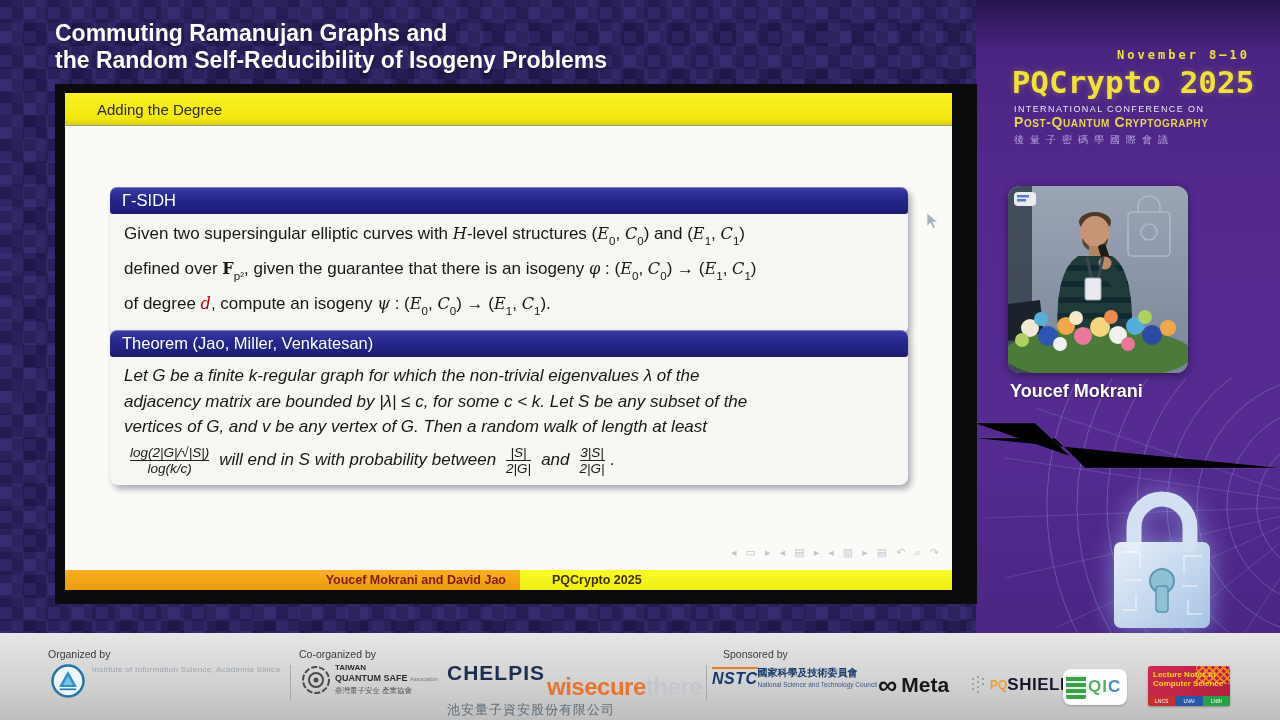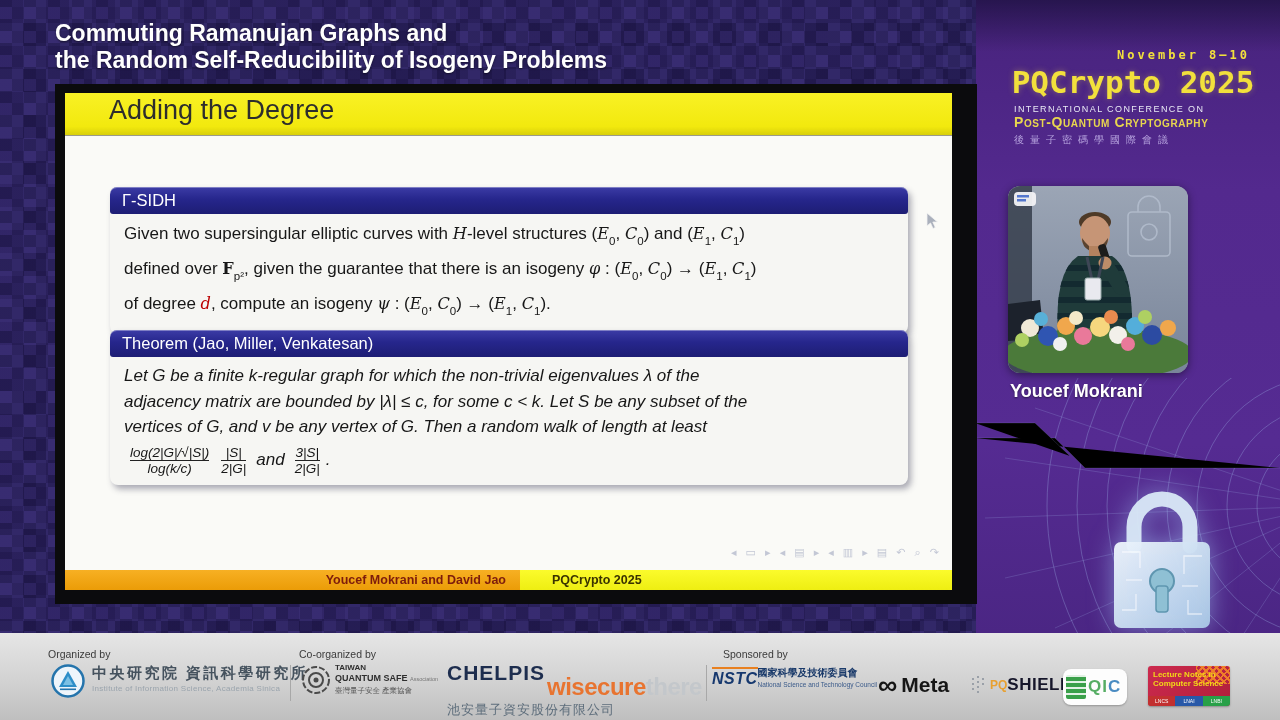--- a/index.html
+++ b/index.html
@@ -28,24 +28,24 @@
   #big-lock { position:absolute; left:1102px; top:482px; width:120px; height:152px;
     filter: drop-shadow(0 0 12px rgba(170,205,255,.55)); }
 
   
   #deck-title { position:absolute; left:55px; top:20px; color:#fff; font-weight:bold;
     font-size:23px; line-height:27px; text-shadow:0 1px 2px rgba(0,0,0,.5); }
 
   
   #slide-frame { position:absolute; left:55px; top:84px; width:922px; height:520px; background:#0b0b0d; }
   #slide { position:absolute; left:10px; top:9px; width:887px; height:497px; background:#fafaf7; overflow:hidden; }
-  #slide-titlebar { position:absolute; left:0; top:0; width:100%; height:43px;
+  #slide-titlebar { position:absolute; left:0; top:0; width:100%; height:33px;
     background:linear-gradient(180deg,#f9f125 0%, #f2e90e 80%, #d8cf0a 100%);
     border-bottom:1px solid #9a9a8a;
-    color:#2d2d2d; font-size:27px; line-height:34px; padding-left:44px; }
+    color:#2d2d2d; font-size:15px; line-height:34px; padding-left:32px; }
   .tbox { position:absolute; width:798px; border-radius:8px;
     box-shadow:3px 4px 6px rgba(70,70,95,.45); background:#f6f6f3; }
   .tbox-head { height:27px; border-radius:7px 7px 3px 3px;
     background:linear-gradient(180deg,#3c3ca6 0%, #26268c 45%, #1d1d74 100%);
     color:#fff; font-size:16.5px; line-height:26px; padding-left:12px;
     box-shadow:inset 0 1px 0 rgba(255,255,255,.35); }
   .tbox-body { padding:6px 14px 9px 14px; color:#171717; font-size:17px; }
   #gamma-box { left:45px; top:94px; }
   #gamma-box .tline { line-height:27px; white-space:nowrap; }
   #theorem-box { left:45px; top:237px; }
@@ -220,20 +220,21 @@
         <div class="tbox-head">Theorem (Jao, Miller, Venkatesan)</div>
         <div class="tbox-body">
           <div class="tline">Let G be a finite k-regular graph for which the non-trivial eigenvalues λ of the</div>
           <div class="tline">adjacency matrix are bounded by |λ| ≤ c, for some c &lt; k. Let S be any subset of the</div>
           <div class="tline">vertices of G, and v be any vertex of G. Then a random walk of length at least</div>
           <div class="formula-line">
             <span class="frac">
               <span class="num">log(2|G|/√|S|)</span>
               <span class="den">log(k/c)</span>
             </span>
+            <span style="margin:0 4px;">will end in S with probability between</span>
             <span class="frac">
               <span class="num">|S|</span>
               <span class="den">2|G|</span>
             </span>
             <span style="margin:0 4px;">and</span>
             <span class="frac">
               <span class="num">3|S|</span>
               <span class="den">2|G|</span>
             </span>
             <span>.</span>
@@ -327,21 +328,20 @@
   <div id="sponsor-bar">
     <div class="sp-label" style="left:48px; top:15px;">Organized by</div>
 
     <svg id="as-logo" width="36" height="36" viewBox="0 0 36 36">
       <circle cx="18" cy="18" r="15.5" fill="#eef5fb" stroke="#2474ac" stroke-width="2.5"></circle>
       <path d="M18 8 L27 24 L9 24 Z" fill="#2e8ec8"></path>
       <path d="M18 13 L23 22 L13 22 Z" fill="#7cc0e4"></path>
       <rect x="10" y="25.5" width="16" height="1.6" fill="#2474ac"></rect>
     </svg>
     <div id="as-text">
-      <div class="cjk">中央研究院 資訊科學研究所</div>
       <div class="en">Institute of Information Science, Academia Sinica</div>
     </div>
 
     <div class="vdiv" style="left:290px; top:32px;"></div>
     <div class="sp-label" style="left:299px; top:15px;">Co-organized by</div>
 
     <svg id="tqsa-logo" width="30" height="30" viewBox="0 0 30 30">
       <circle cx="15" cy="15" r="13" fill="none" stroke="#4a4a4a" stroke-width="2" stroke-dasharray="6 2"></circle>
       <circle cx="15" cy="15" r="7" fill="none" stroke="#4a4a4a" stroke-width="2"></circle>
       <circle cx="15" cy="15" r="2.5" fill="#4a4a4a"></circle>

